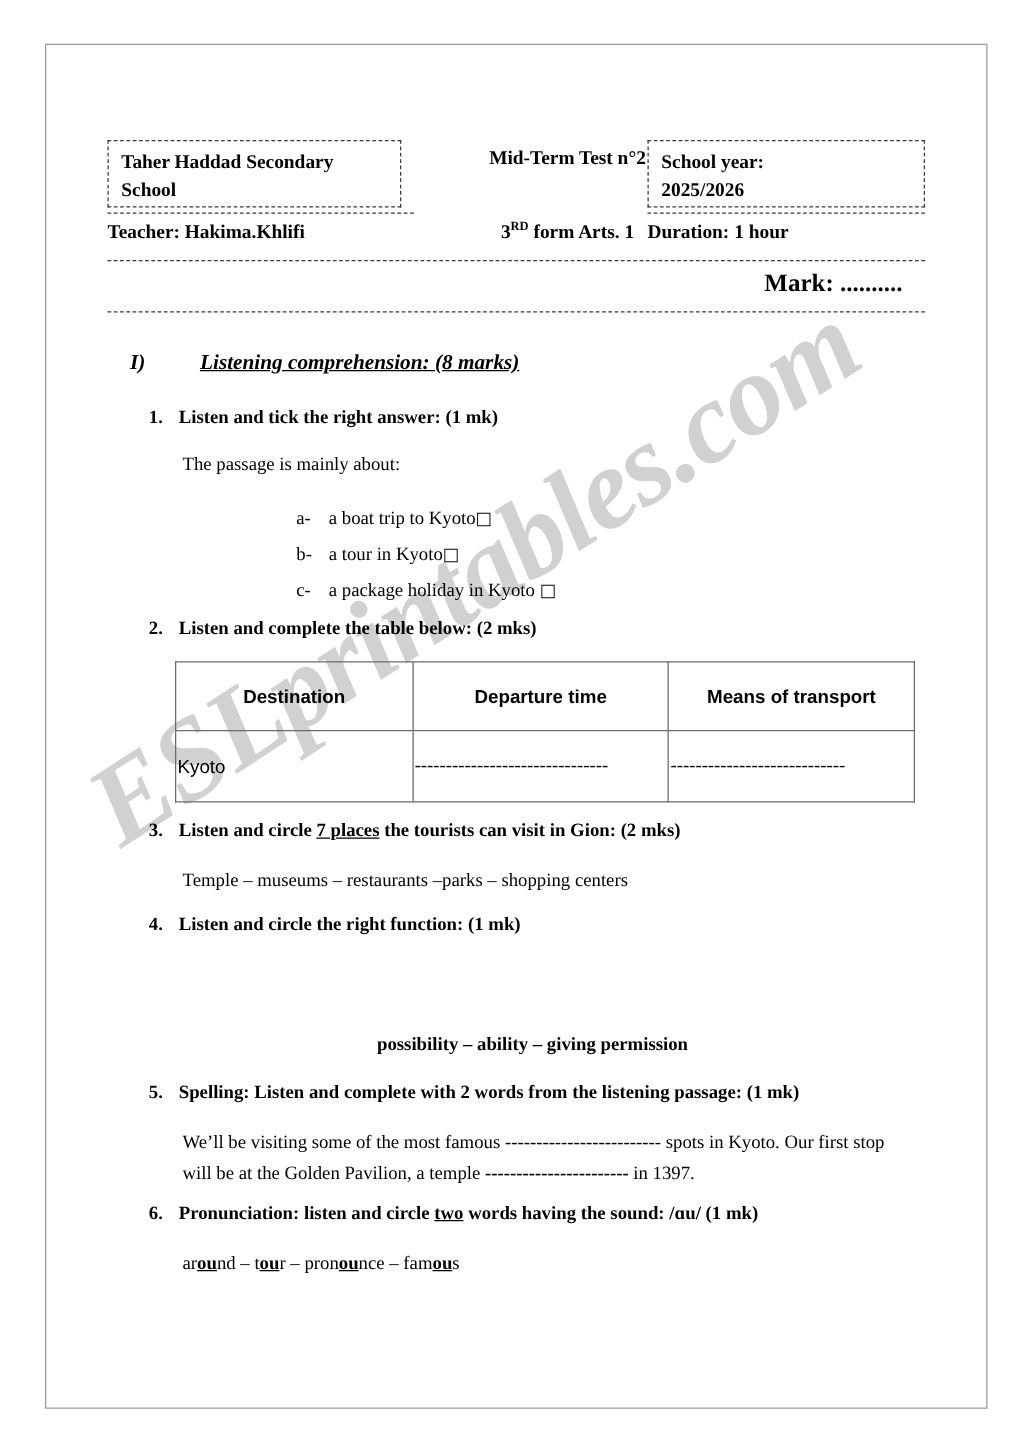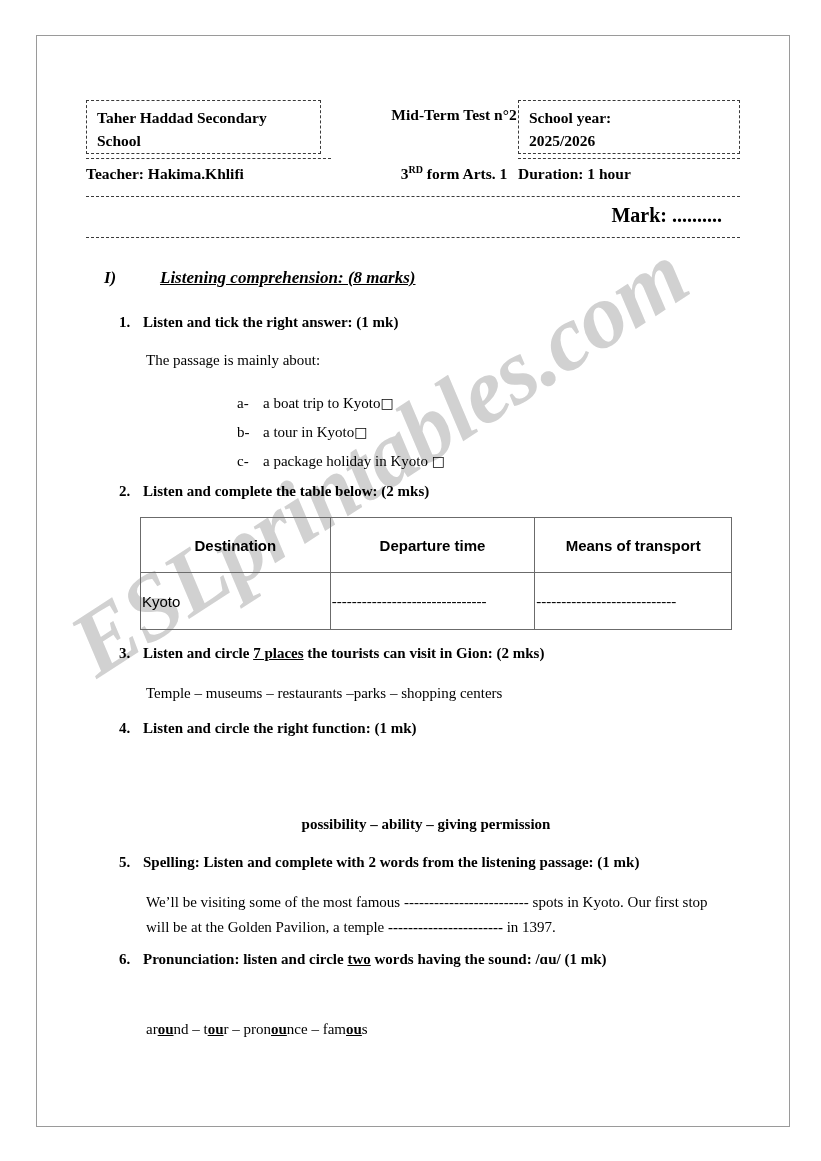--- a/index.html
+++ b/index.html
@@ -51,21 +51,21 @@
     opacity: 0.85;
     white-space: nowrap;
     transform: rotate(-33deg);
     transform-origin: 0 50%;
   }
 
   
   #content {
     position: absolute;
     left: 0;
-    top: 0;
+    top: 12px;
     width: 821px;
     height: 977px;
     z-index: 10;
   }
 
   
   .hdr {
     position: absolute;
     left: 86px;
     top: 100px;
@@ -351,17 +351,17 @@
   <div class="q" style="top:854px;">
     <span class="num">5.</span><span>Spelling: Listen and complete with 2 words from the listening passage: </span><span>(1 mk)</span>
   </div>
   <div class="para" style="top:890px; width:566px;">
     <span>We’ll be visiting some of the most famous </span><span>-------------------------</span><span> spots in Kyoto. Our first stop will be at the Golden Pavilion, a temple </span><span class="boldline">-----------------------</span><span> in 1397.</span>
   </div>
 
   <div class="q" style="top:951px;">
     <span class="num">6.</span><span>Pronunciation: listen and circle </span><u>two</u><span> words having the sound: /ɑu/ </span><span>(1 mk)</span>
   </div>
-  <div class="para" style="top:987px;margin-top:30px;">
+  <div class="para" style="top:987px;">
     <span><span>ar</span><span class="bu">ou</span><span>nd</span></span><span> – </span><span><span>t</span><span class="bu">ou</span><span>r</span></span><span> – </span><span><span>pron</span><span class="bu">ou</span><span>nce</span></span><span> – </span><span><span>fam</span><span class="bu">ou</span><span>s</span></span>
   </div>
 
 </div>
 
 </body></html>

